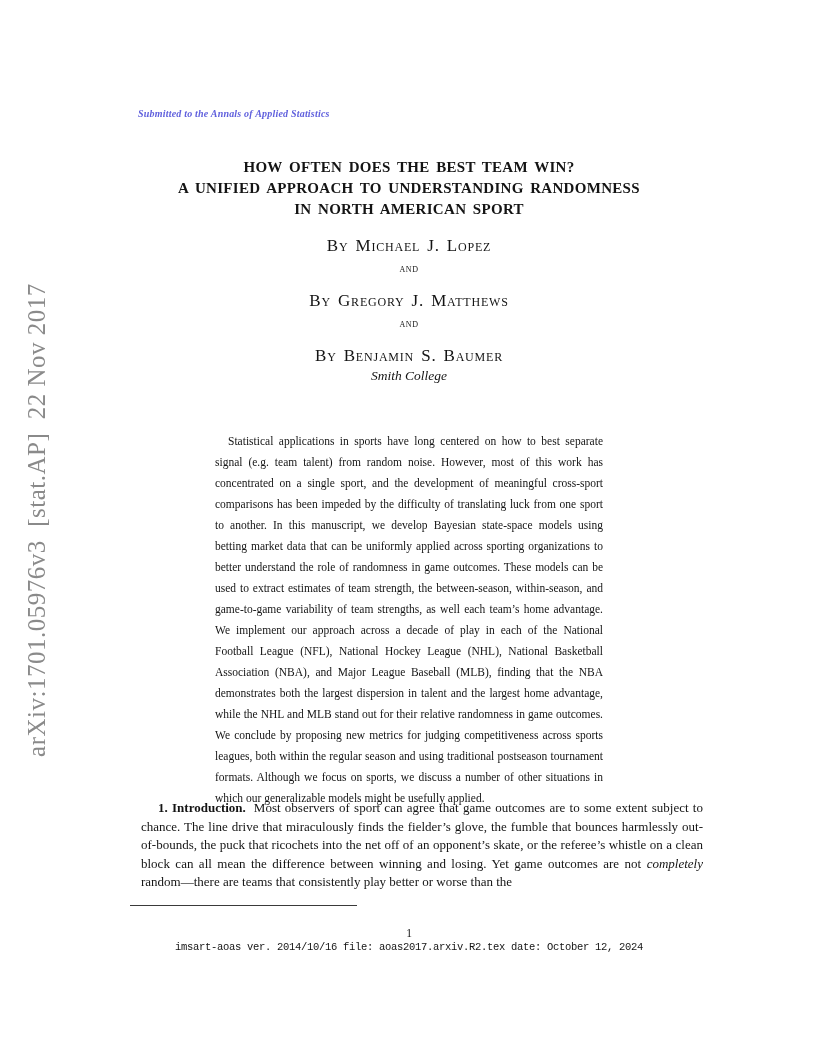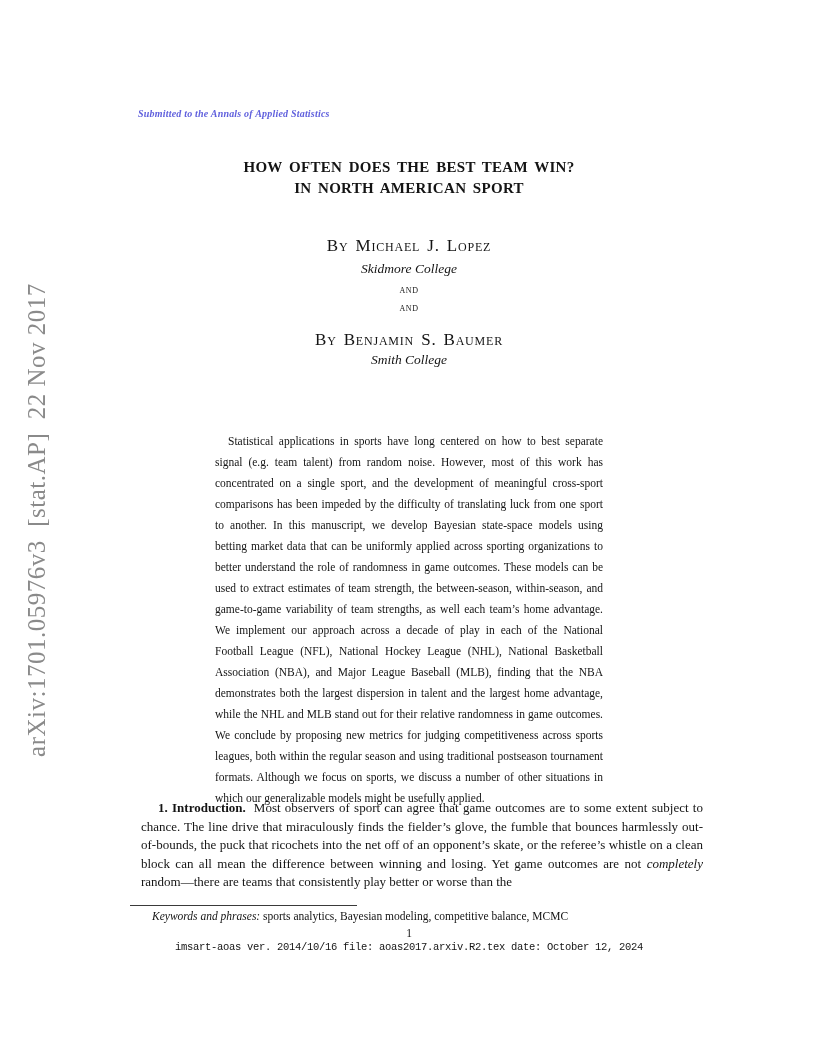--- a/index.html
+++ b/index.html
@@ -145,41 +145,39 @@
 <body>
 
 <div class="page">
 
   <div class="arxiv-stamp" style="color: rgb(138, 138, 138);">arXiv:1701.05976v3  [stat.AP]  22 Nov 2017</div>
 
   <div class="submitted-note" style="color: rgb(96, 96, 221);">Submitted to the Annals of Applied Statistics</div>
 
   <div class="title-block">
     <div>HOW OFTEN DOES THE BEST TEAM WIN?</div>
+    <div>A UNIFIED APPROACH TO UNDERSTANDING RANDOMNESS</div>
     <div>IN NORTH AMERICAN SPORT</div>
   </div>
 
   <div class="authors-block">
     <div class="author-by">By Michael J. Lopez</div>
-    <div class="author-aff">Skidmore College</div>
     <div class="and-sep">and</div>
+    <div class="author-by group-gap">By Gregory J. Matthews</div>
     <div class="and-sep">and</div>
     <div class="author-by group-gap">By Benjamin S. Baumer</div>
     <div class="author-aff" style="margin-top:2px;">Smith College</div>
   </div>
 
   <div class="abstract">Statistical applications in sports have long centered on how to best separate signal (e.g. team talent) from random noise. However, most of this work has concentrated on a single sport, and the development of meaningful cross-sport comparisons has been impeded by the difficulty of translating luck from one sport to another. In this manuscript, we develop Bayesian state-space models using betting market data that can be uniformly applied across sporting organizations to better understand the role of randomness in game outcomes. These models can be used to extract estimates of team strength, the between-season, within-season, and game-to-game variability of team strengths, as well each team’s home advantage. We implement our approach across a decade of play in each of the National Football League (NFL), National Hockey League (NHL), National Basketball Association (NBA), and Major League Baseball (MLB), finding that the NBA demonstrates both the largest dispersion in talent and the largest home advantage, while the NHL and MLB stand out for their relative randomness in game outcomes. We conclude by proposing new metrics for judging competitiveness across sports leagues, both within the regular season and using traditional postseason tournament formats. Although we focus on sports, we discuss a number of other situations in which our generalizable models might be usefully applied.</div>
 
   <p class="intro" style="margin:13px;">
     <span class="intro-heading">1. Introduction.</span><span>Most observers of sport can agree that game outcomes are to some extent subject to chance. The line drive that miraculously finds the fielder’s glove, the fumble that bounces harmlessly out-of-bounds, the puck that ricochets into the net off of an opponent’s skate, or the referee’s whistle on a clean block can all mean the difference between winning and losing. Yet game outcomes are not </span><span class="intro-italic">completely</span><span> random—there are teams that consistently play better or worse than the</span>
   </p>
 
   <div class="footnote-rule"></div>
 
-  <div class="keywords-line">
-    <span class="keywords-label">Keywords and phrases:</span><span> sports analytics, Bayesian modeling, competitive balance, MCMC</span>
-  </div>
 
   <div class="page-number">1</div>
 
   <div class="typeset-line">imsart-aoas ver. 2014/10/16 file: aoas2017.arxiv.R2.tex date: October 12, 2024</div>
 
 </div>
 
 </body></html>

